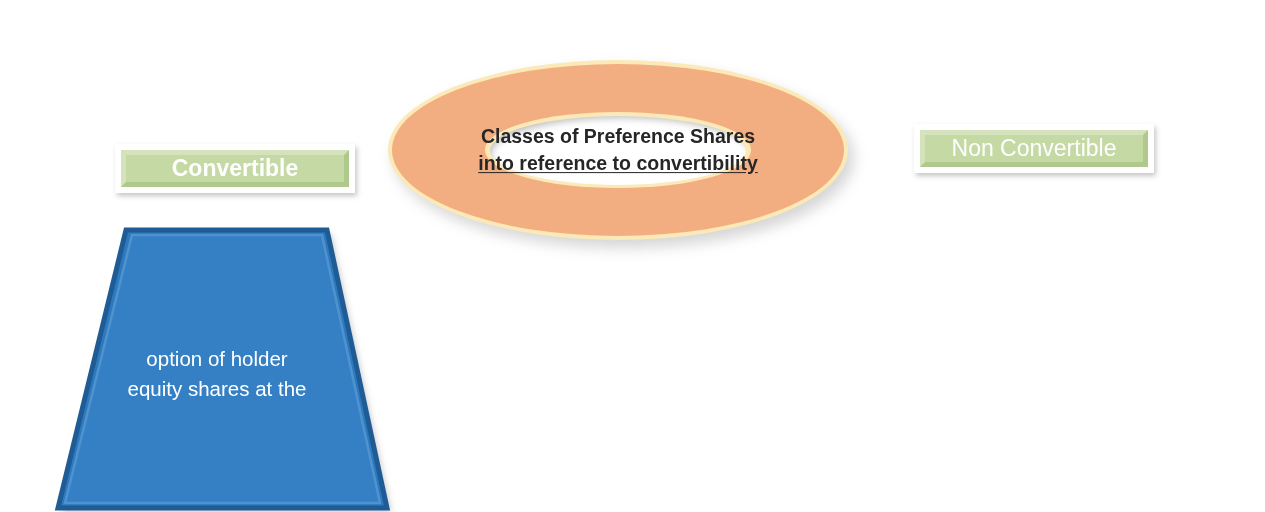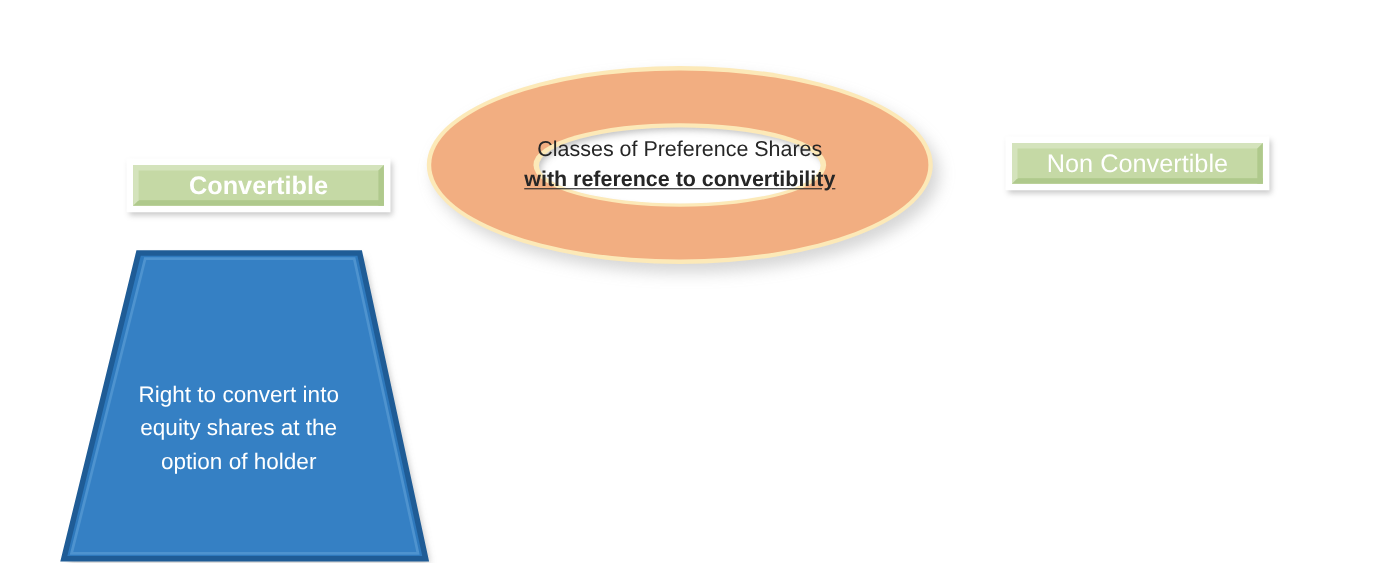--- a/index.html
+++ b/index.html
@@ -79,21 +79,21 @@
     top: 50%;
     transform: translate(-50%, -50%);
     width: 430px;
     text-align: center;
     color: #262626;
     font-size: 19.5px;
     line-height: 1.38;
     white-space: nowrap;
   }
   .donut-text .line1 {
-    font-weight: 400;
+    font-weight: 700;
   }
   .donut-text .line2 {
     font-weight: bold;
     text-decoration: underline;
     text-underline-offset: 2px;
   }
 
   
   .green-box {
     position: absolute;
@@ -192,35 +192,34 @@
       <defs>
         <filter id="tshadowL" x="-20%" y="-20%" width="150%" height="150%">
           <feDropShadow dx="4" dy="4" stdDeviation="3" flood-color="#8a8a8a" flood-opacity="0.5"></feDropShadow>
         </filter>
       </defs>
       <polygon points="76,8 277,8 337,286 8,286" fill="#2E79BD" filter="url(#tshadowL)"></polygon>
       <polygon points="76,8 277,8 337,286 8,286" fill="none" stroke="#1F5C96" stroke-width="5"></polygon>
       <polygon points="82,13 272,13 330,281 15,281" fill="#3580C4" stroke="#4E93CF" stroke-width="2.5"></polygon>
     </svg>
     <div class="trap-text">
-      <div>Right to convert into</div>
+      <div>option of holder</div>
       <div>equity shares at the</div>
-      <div>option of holder</div>
     </div>
   </div>
 
   <div class="donut-wrap">
     <div class="donut-shadow"></div>
     <div class="donut-glow"></div>
     <div class="donut-ring"></div>
     <div class="donut-hole-glow"></div>
     <div class="donut-hole"></div>
     <div class="donut-text">
       <div class="line1">Classes of Preference Shares</div>
-      <div class="line2">with reference to convertibility</div>
+      <div class="line2">into reference to convertibility</div>
     </div>
   </div>
 
   <div class="green-box" id="box-non-convertible">
     <div class="green-box-inner">
       <span class="green-box-label">Non Convertible</span>
     </div>
   </div>
 
 

